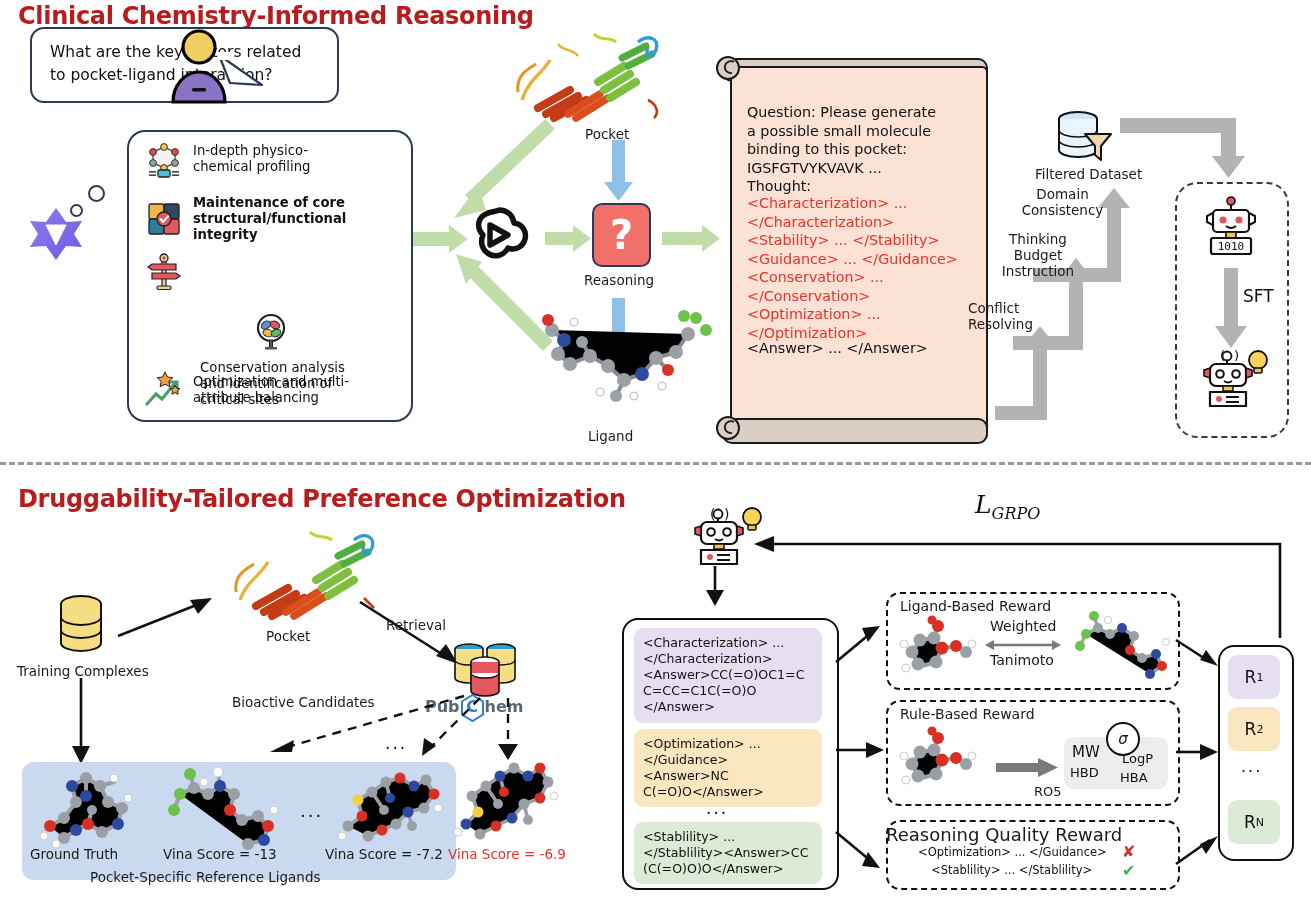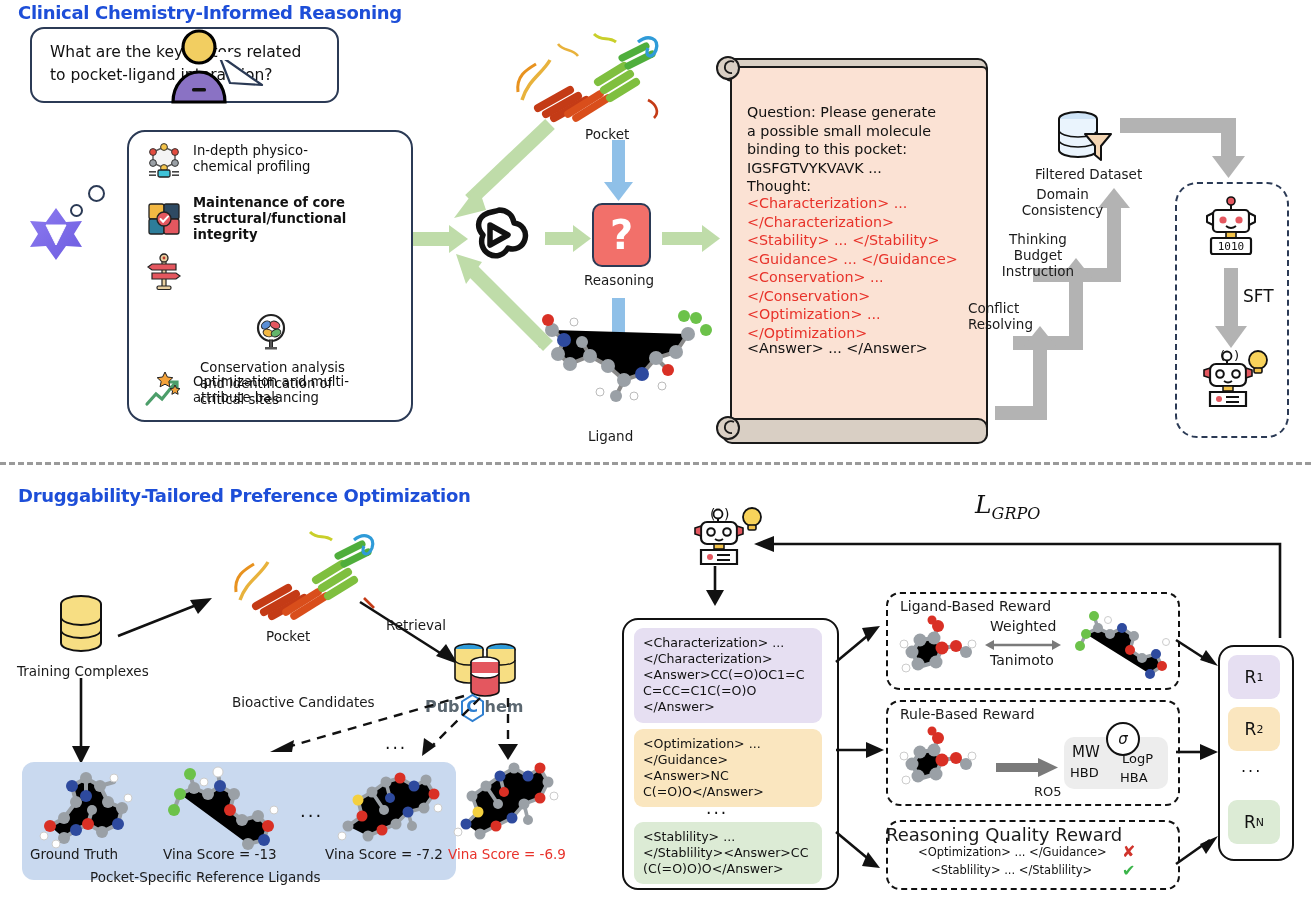--- a/index.html
+++ b/index.html
@@ -1,20 +1,20 @@
 <!DOCTYPE html>
 <html><head>
 <meta charset="utf-8">
 <style>
   html,body{margin:0;padding:0;background:#ffffff;}
   body{width:1311px;height:898px;position:relative;overflow:hidden;
        font-family:"DejaVu Sans","Liberation Sans",sans-serif;color:#111;}
   .abs{position:absolute;}
   .title{font-family:"DejaVu Sans","Liberation Sans",sans-serif;font-weight:700;
-         font-size:18px;letter-spacing:-0.3px;color:#1d4ed8;}
+         font-size:24px;letter-spacing:-0.3px;color:#b91c1c;}
   .lbl{font-size:13.5px;color:#1a1a1a;}
   .divider{position:absolute;left:0;top:462px;width:1311px;height:0;
            border-top:3px dashed #9a9a9a;}
 
   
   .bubble{border:2.2px solid #2b3a55;border-radius:14px;background:#fff;}
   .bubble-text{font-size:15.5px;line-height:1.5;color:#111;}
 
   
   .card{border:2.2px solid #2b3a55;border-radius:18px;background:#fff;}

